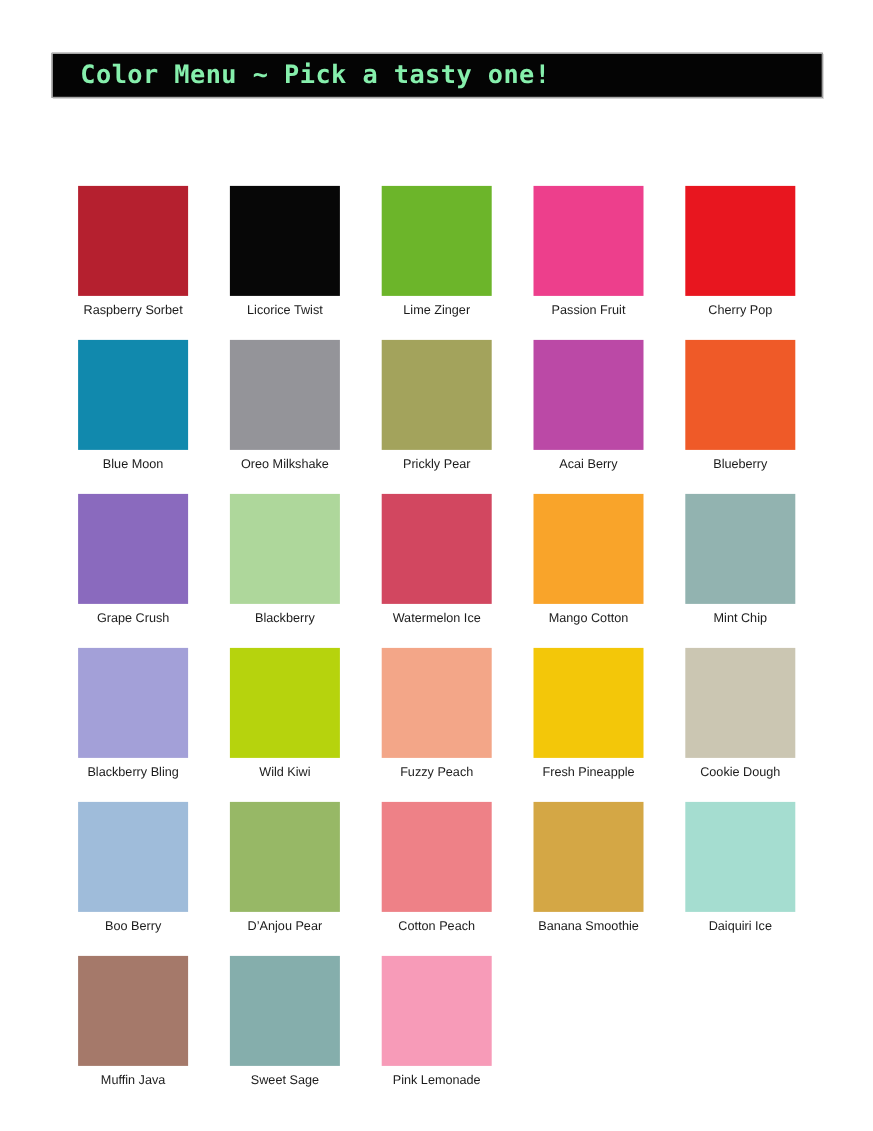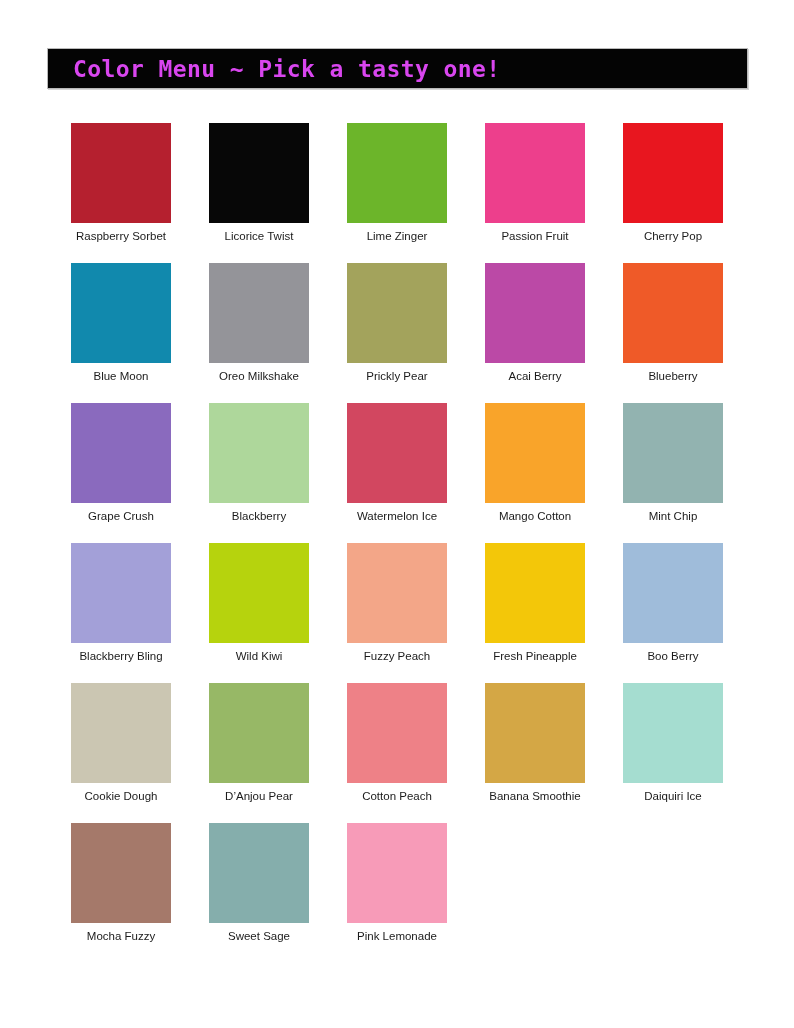--- a/index.html
+++ b/index.html
@@ -34,21 +34,21 @@
     background: #040404;
     border: 1px solid #b9b9b9;
     box-sizing: border-box;
     box-shadow: 1px 1px 0 #d6d6d6;
   }
   .header-title {
     position: absolute;
     left: 25px;
     top: 50%;
     transform: translateY(-50%);
-    color: #d946ef;
+    color: #86efac;
     font-family: "DejaVu Sans Mono", "Liberation Mono", monospace;
     font-size: 23px;
     font-weight: bold;
     letter-spacing: 0.4px;
     white-space: nowrap;
     line-height: 1;
   }
 
   
   .swatch-grid {
@@ -59,20 +59,21 @@
     display: grid;
     grid-template-columns: repeat(5, 100px);
     grid-auto-rows: 140px;
     column-gap: 38px;
     row-gap: 0px;
   }
 
   .swatch-cell {
     width: 100px;
     position: relative;
+    margin-top: 46px;
   }
 
   .swatch-chip {
     width: 100px;
     height: 100px;
     display: block;
   }
 
   .swatch-label {
     position: absolute;
@@ -167,46 +168,46 @@
       </div>
       <div class="swatch-cell">
         <div class="swatch-chip" style="background: rgb(243, 166, 136);"></div>
         <div class="swatch-label">Fuzzy Peach</div>
       </div>
       <div class="swatch-cell">
         <div class="swatch-chip" style="background: rgb(243, 199, 9);"></div>
         <div class="swatch-label">Fresh Pineapple</div>
       </div>
       <div class="swatch-cell">
+        <div class="swatch-chip" style="background: rgb(203, 198, 178);"></div>
+        <div class="swatch-label">Cookie Dough</div>
+      </div>
+      <div class="swatch-cell">
         <div class="swatch-chip" style="background: rgb(159, 188, 218);"></div>
         <div class="swatch-label">Boo Berry</div>
       </div>
       <div class="swatch-cell">
-        <div class="swatch-chip" style="background: rgb(203, 198, 178);"></div>
-        <div class="swatch-label">Cookie Dough</div>
-      </div>
-      <div class="swatch-cell">
         <div class="swatch-chip" style="background: rgb(151, 184, 102);"></div>
         <div class="swatch-label">D’Anjou Pear</div>
       </div>
       <div class="swatch-cell">
         <div class="swatch-chip" style="background: rgb(238, 129, 135);"></div>
         <div class="swatch-label">Cotton Peach</div>
       </div>
       <div class="swatch-cell">
         <div class="swatch-chip" style="background: rgb(212, 167, 69);"></div>
         <div class="swatch-label">Banana Smoothie</div>
       </div>
       <div class="swatch-cell">
         <div class="swatch-chip" style="background: rgb(165, 221, 208);"></div>
         <div class="swatch-label">Daiquiri Ice</div>
       </div>
       <div class="swatch-cell">
         <div class="swatch-chip" style="background: rgb(165, 121, 106);"></div>
-        <div class="swatch-label">Mocha Fuzzy</div>
+        <div class="swatch-label">Muffin Java</div>
       </div>
       <div class="swatch-cell">
         <div class="swatch-chip" style="background: rgb(133, 174, 172);"></div>
         <div class="swatch-label">Sweet Sage</div>
       </div>
       <div class="swatch-cell">
         <div class="swatch-chip" style="background: rgb(247, 155, 184);"></div>
         <div class="swatch-label">Pink Lemonade</div>
       </div>
     </div>

